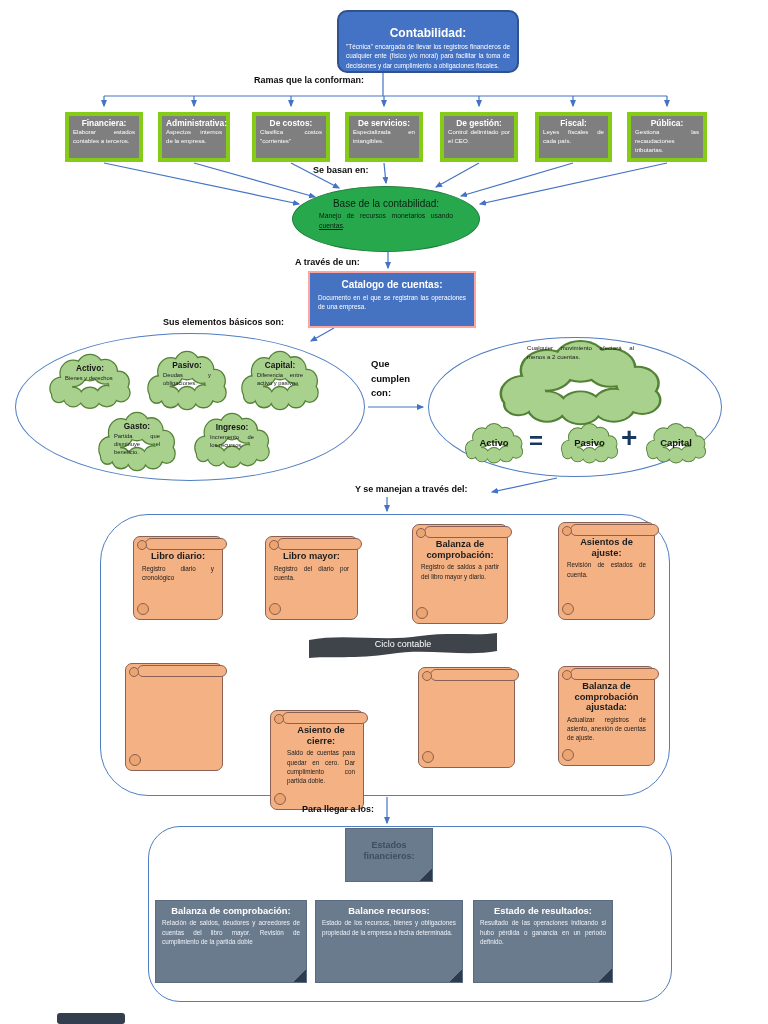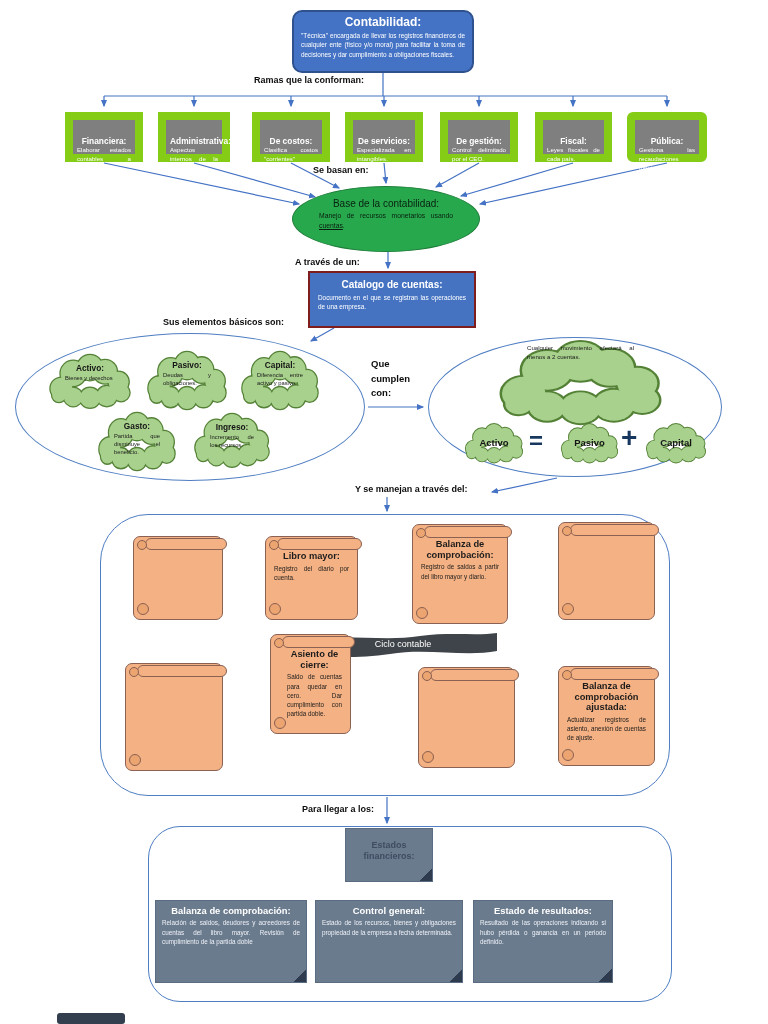--- a/index.html
+++ b/index.html
@@ -4,31 +4,31 @@
 <style>
   html,body{margin:0;padding:0;}
   body{
     width:768px;height:1024px;position:relative;background:#ffffff;
     font-family:"Liberation Sans", sans-serif;color:#111;overflow:hidden;
   }
   
   .lbl{position:absolute;font-weight:bold;font-size:9px;color:#0d0d0d;line-height:1.25;}
   
   .bluebox{position:absolute;background:#4472c4;border:2px solid #2f528f;border-radius:10px;
-    color:#fff;padding:3px 7px 4px;box-sizing:border-box;}
+    color:#fff;padding:14px 7px 4px;box-sizing:border-box;margin-left:45px;}
   .bluebox .t{text-align:center;font-weight:bold;font-size:12px;}
   .bluebox .b{font-size:6.4px;line-height:1.45;text-align:justify;margin-top:2px;}
   
-  .catalogo{position:absolute;background:#4573c2;border:2px solid #7f1d1d;color:#fff;
+  .catalogo{position:absolute;background:#4573c2;border:2px solid #fca5a5;color:#fff;
     padding:6px 8px;box-sizing:border-box;}
   .catalogo .t{text-align:center;font-weight:bold;font-size:10px;}
   .catalogo .b{font-size:6.4px;line-height:1.45;text-align:justify;margin-top:3px;}
   
-  .branch{position:absolute;background:#7f7f7f;border:8px solid #84cc16;color:#fff;
-    padding:16px 4px;box-sizing:border-box;}
+  .branch{position:absolute;background:#7f7f7f;border:4px solid #84cc16;color:#fff;
+    padding:2px 4px;box-sizing:border-box;}
   .branch .t{text-align:center;font-weight:bold;font-size:8.4px;}
   .branch .b{font-size:6.1px;line-height:1.45;text-align:justify;}
   
   .green-ellipse{position:absolute;background:#28a84d;border:1.5px solid #1e7e3a;border-radius:50%;
     box-sizing:border-box;padding:11px 26px 0;}
   .green-ellipse .t{text-align:center;font-weight:normal;font-size:10px;color:#07210f;}
   .green-ellipse .b{font-size:6.8px;line-height:1.5;text-align:justify;color:#0a1f10;margin-top:2px;}
   .u{text-decoration:underline;}
   
   .bigell{position:absolute;border:1.3px solid #4f7ec2;border-radius:50%;background:#fff;box-sizing:border-box;}
@@ -151,21 +151,21 @@
   <div class="b">Especializada en intangibles.</div>
 </div>
 <div class="branch" style="left:440px;top:112px;width:78px;height:50px;">
   <div class="t">De gestión:</div>
   <div class="b">Control delimitado por el CEO.</div>
 </div>
 <div class="branch" style="left:535px;top:112px;width:77px;height:50px;">
   <div class="t">Fiscal:</div>
   <div class="b">Leyes fiscales de cada país.</div>
 </div>
-<div class="branch" style="left:627px;top:112px;width:80px;height:50px;border-radius:6px;">
+<div class="branch" style="left:627px;top:112px;width:80px;height:50px;">
   <div class="t">Pública:</div>
   <div class="b">Gestiona las recaudaciones tributarias.</div>
 </div>
 
 <div class="lbl" style="left:313px;top:165px;">Se basan en:</div>
 
 <div class="green-ellipse" style="left:292px;top:186px;width:188px;height:66px;">
   <div class="t">Base de la contabilidad:</div>
   <div class="b"><span>Manejo de recursos monetarios usando </span><span class="u">cuentas</span><span>.</span></div>
 </div>
@@ -419,57 +419,65 @@
     </svg>
   <div class="ct">Capital</div>
 </div>
 
 <div class="lbl" style="left:355px;top:484px;">Y se manejan a través del:</div>
 
 <div class="roundbox" style="left:100px;top:514px;width:570px;height:282px;border-radius:48px;"></div>
 
 <div class="scroll" style="left:133px;top:536px;width:90px;height:84px;">
   <div class="roll"></div>
+  <div class="inner">
+      <div class="t">Libro diario:</div>
+  <div class="b">Registro diario y cronológico</div>
+    </div>
 </div>
 <div class="scroll" style="left:265px;top:536px;width:93px;height:84px;">
   <div class="roll"></div>
   <div class="inner">
       <div class="t">Libro mayor:</div>
   <div class="b">Registro del diario por cuenta.</div>
     </div>
 </div>
 <div class="scroll" style="left:412px;top:524px;width:96px;height:100px;">
   <div class="roll"></div>
   <div class="inner">
       <div class="t">Balanza de comprobación:</div>
   <div class="b">Registro de saldos a partir del libro mayor y diario.</div>
     </div>
 </div>
 <div class="scroll" style="left:558px;top:522px;width:97px;height:98px;">
   <div class="roll"></div>
+  <div class="inner">
+      <div class="t">Asientos de ajuste:</div>
+  <div class="b">Revisión de estados de cuenta.</div>
+    </div>
 </div>
 
 <div class="banner" style="left:308px;top:630px;width:190px;height:31px;">
   <svg viewBox="0 0 190 31" preserveAspectRatio="none">
     <path d="M1,10 C35,3 75,12 112,6 C142,2 170,6 189,3 L189,21 C158,27 118,18 82,24 C50,29 18,26 1,28 Z" fill="#3e4449"></path>
   </svg>
   <div class="bt">Ciclo contable</div>
 </div>
 
 <div class="scroll" style="left:558px;top:666px;width:97px;height:100px;">
   <div class="roll"></div>
   <div class="inner">
       <div class="t">Balanza de comprobación ajustada:</div>
   <div class="b">Actualizar registros de asiento, anexión de cuentas de ajuste.</div>
     </div>
 </div>
 <div class="scroll" style="left:418px;top:667px;width:97px;height:101px;">
   <div class="roll"></div>
 </div>
-<div class="scroll" style="left:270px;top:634px;width:81px;height:100px;padding-left:8px;">
+<div class="scroll" style="left:270px;top:710px;width:94px;height:100px;padding-left:8px;">
   <div class="roll"></div>
   <div class="inner">
       <div class="t">Asiento de cierre:</div>
   <div class="b">Saldo de cuentas para quedar en cero. Dar cumplimiento con partida doble.</div>
     </div>
 </div>
 <div class="scroll" style="left:125px;top:663px;width:98px;height:108px;">
   <div class="roll"></div>
 </div>
 
@@ -481,21 +489,21 @@
   <div class="t">Estados financieros:</div>
   <div class="fold"></div>
 </div>
 
 <div class="slab" style="left:155px;top:900px;width:152px;height:83px;">
   <div class="t">Balanza de comprobación:</div>
   <div class="b">Relación de saldos, deudores y acreedores de cuentas del libro mayor. Revisión de cumplimiento de la partida doble</div>
   <div class="fold"></div>
 </div>
 <div class="slab" style="left:315px;top:900px;width:148px;height:83px;">
-  <div class="t">Control general:</div>
+  <div class="t">Balance recursos:</div>
   <div class="b">Estado de los recursos, bienes y obligaciones propiedad de la empresa a fecha determinada.</div>
   <div class="fold"></div>
 </div>
 <div class="slab" style="left:473px;top:900px;width:140px;height:83px;">
   <div class="t">Estado de resultados:</div>
   <div class="b">Resultado de las operaciones indicando si hubo pérdida o ganancia en un periodo definido.</div>
   <div class="fold"></div>
 </div>
 
 <div class="frag" style="left:57px;top:1013px;width:68px;height:11px;"></div>

